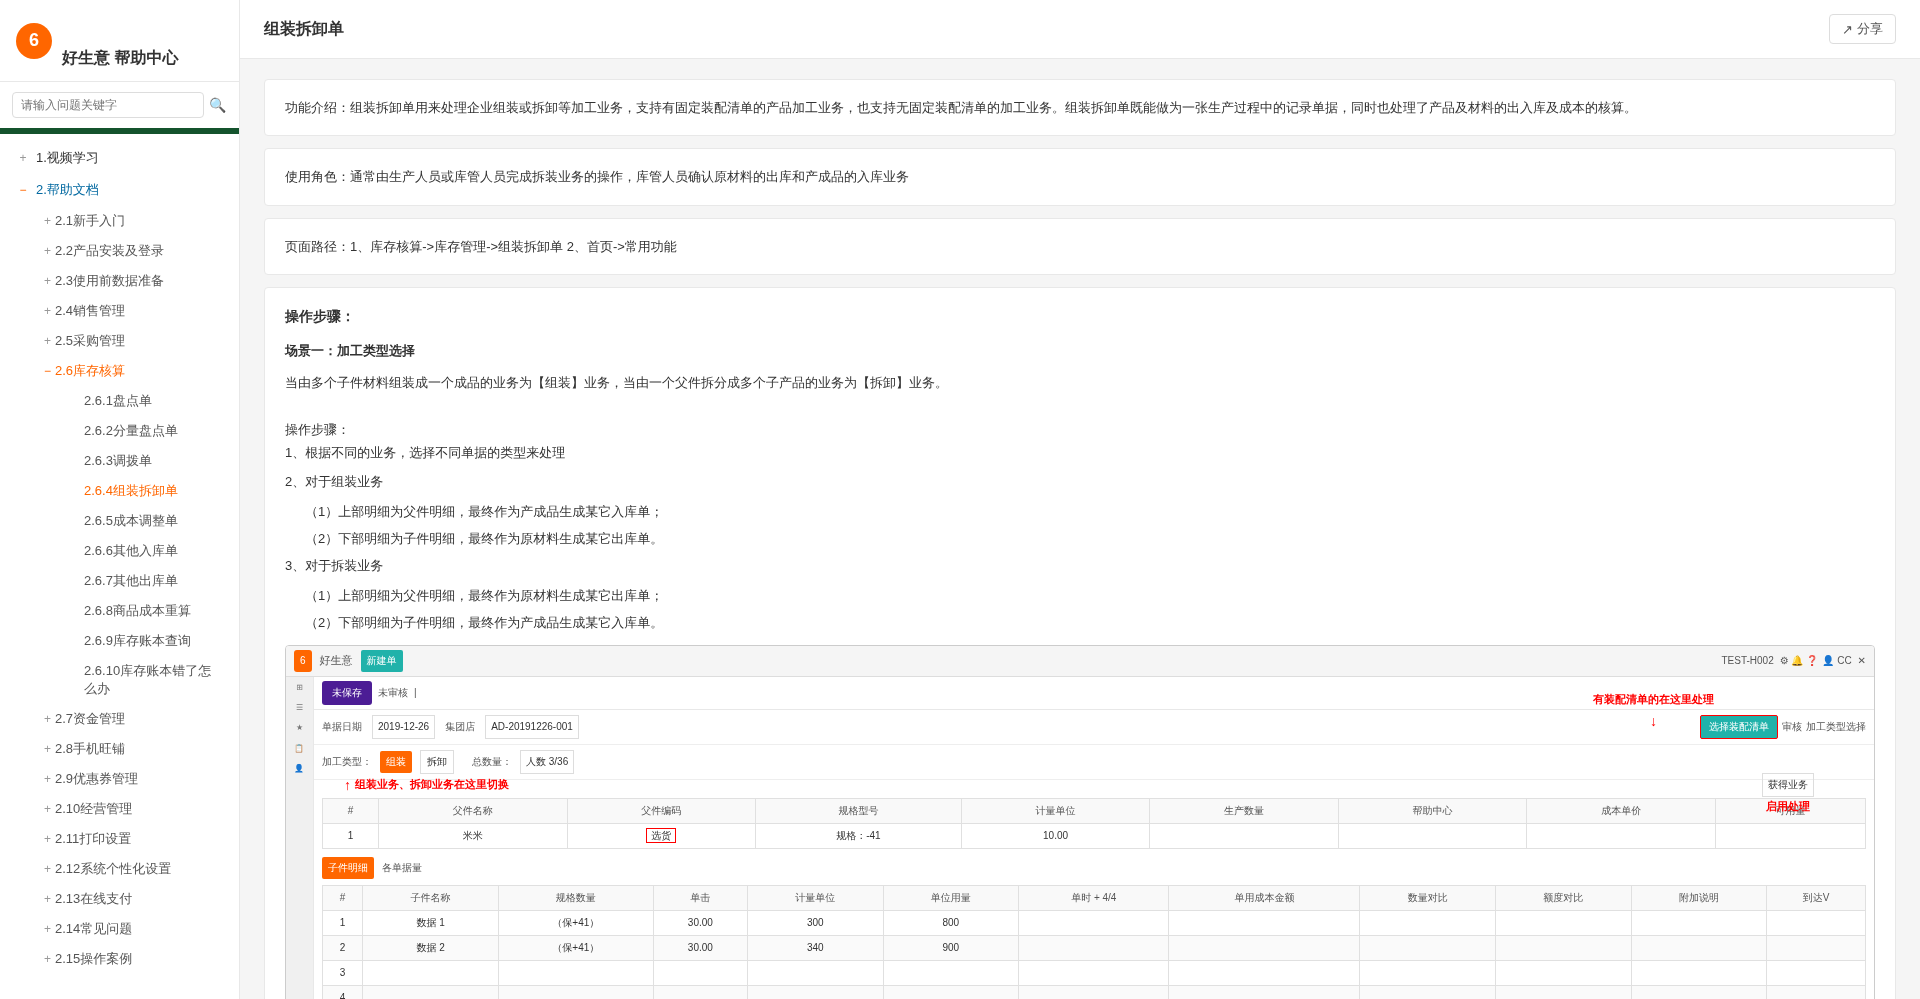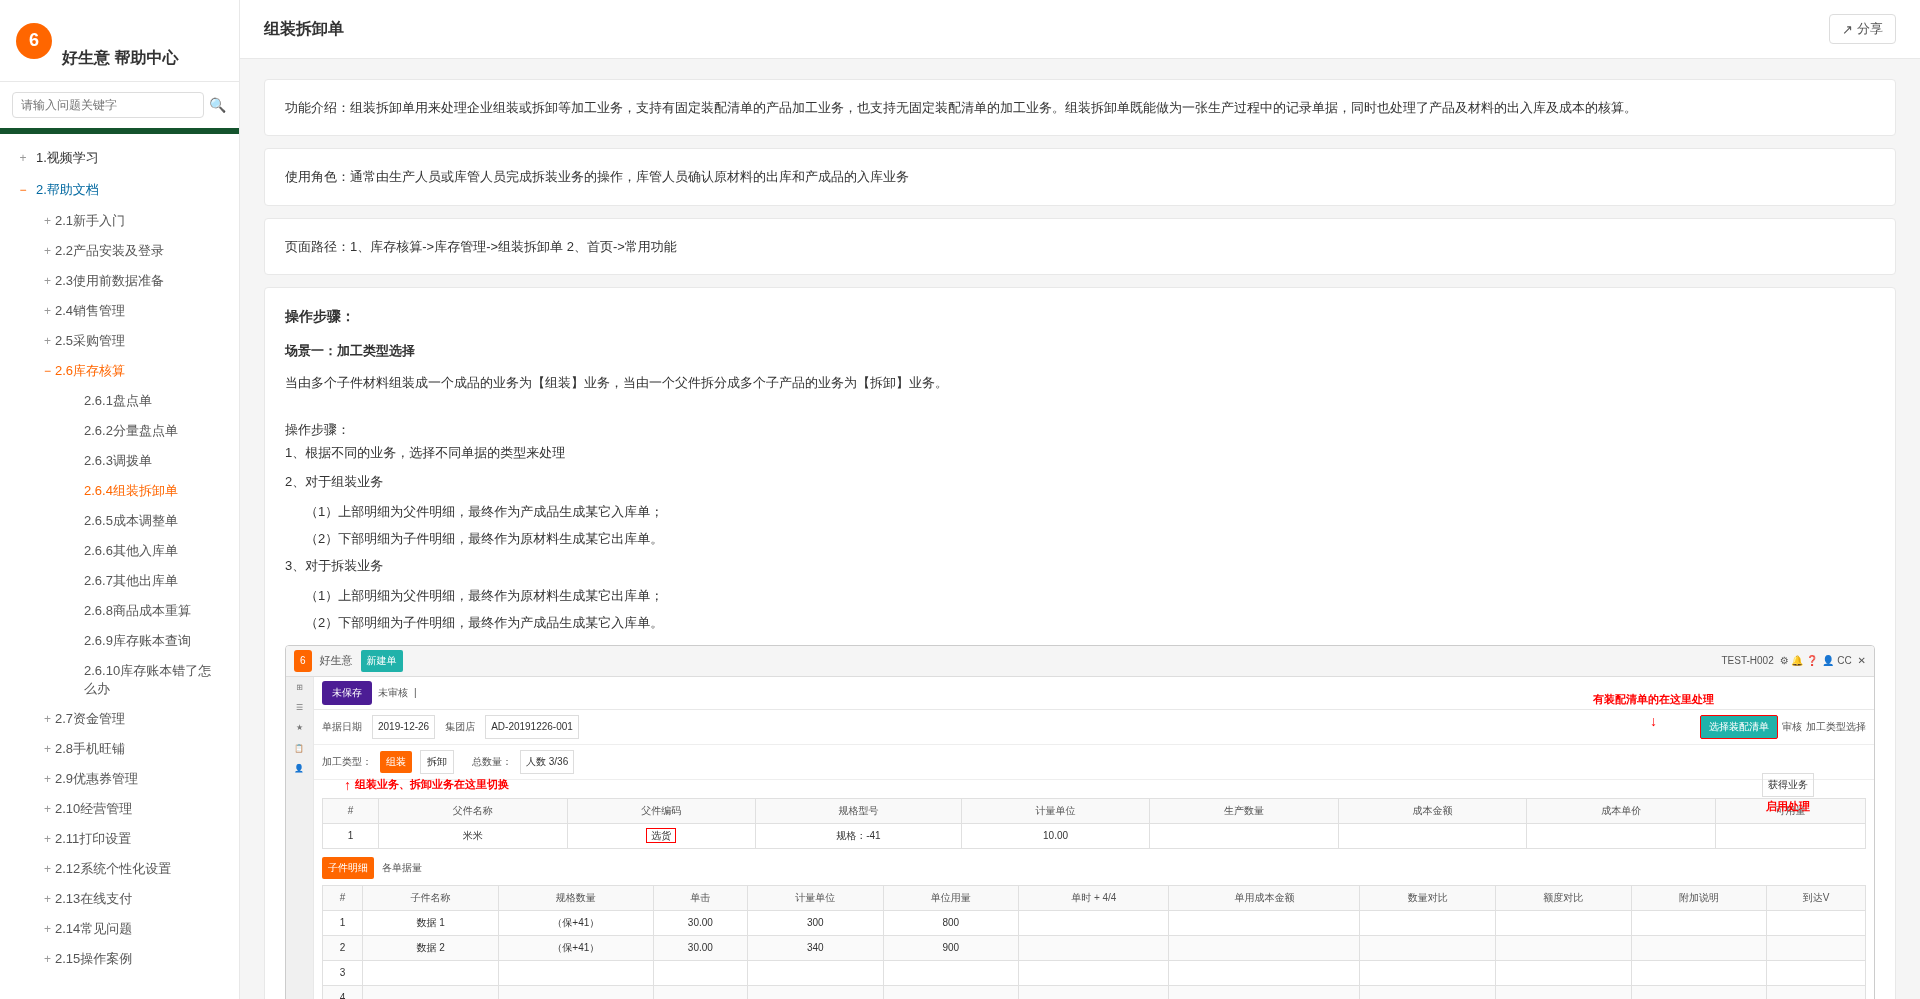--- a/index.html
+++ b/index.html
@@ -447,21 +447,21 @@
             <div style="padding: 18px 8px 4px 8px;">
               <table class="sc-table">
                 <thead>
                   <tr>
                     <th>#</th>
                     <th>父件名称</th>
                     <th>父件编码</th>
                     <th>规格型号</th>
                     <th>计量单位</th>
                     <th>生产数量</th>
-                    <th>成本金额</th>
+                    <th>帮助中心</th>
                     <th>成本单价</th>
                     <th>可用量</th>
                   </tr>
                 </thead>
                 <tbody>
                   <tr>
                     <td>1</td>
                     <td>米米</td>
                     <td><span style="border:1px solid red;padding:1px 4px;">选货</span></td>
                     <td>规格：-41</td>

